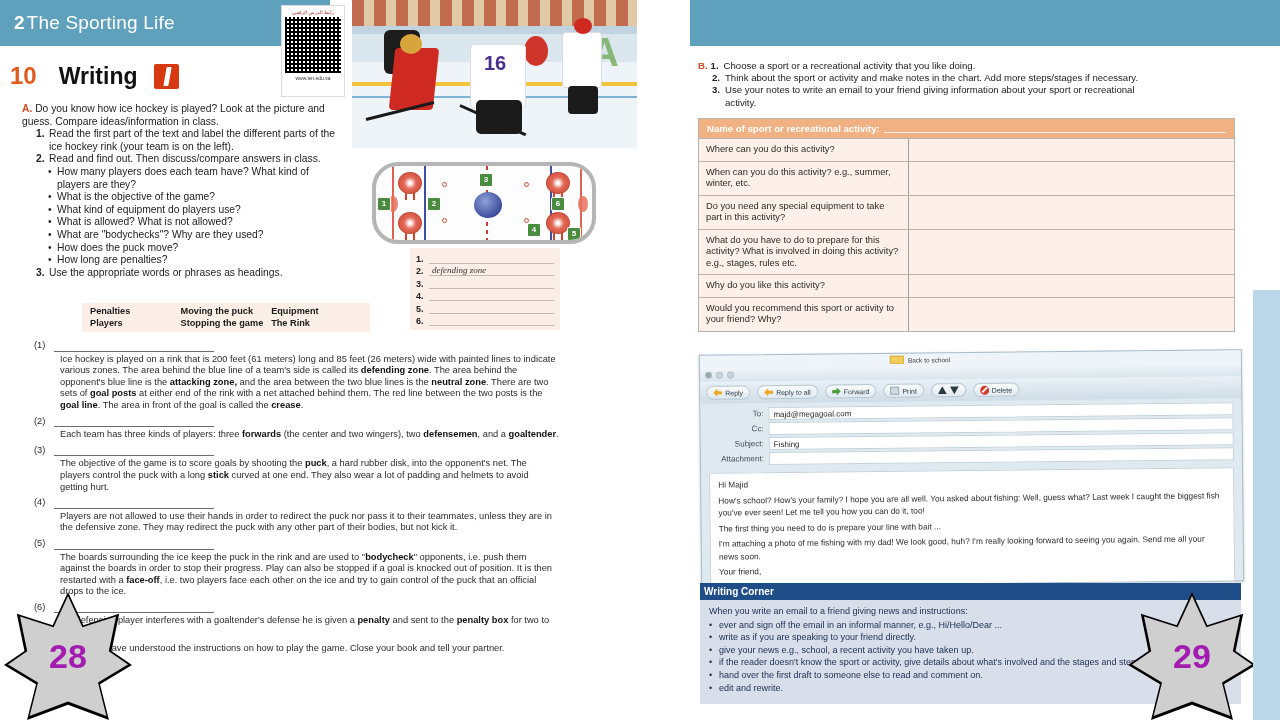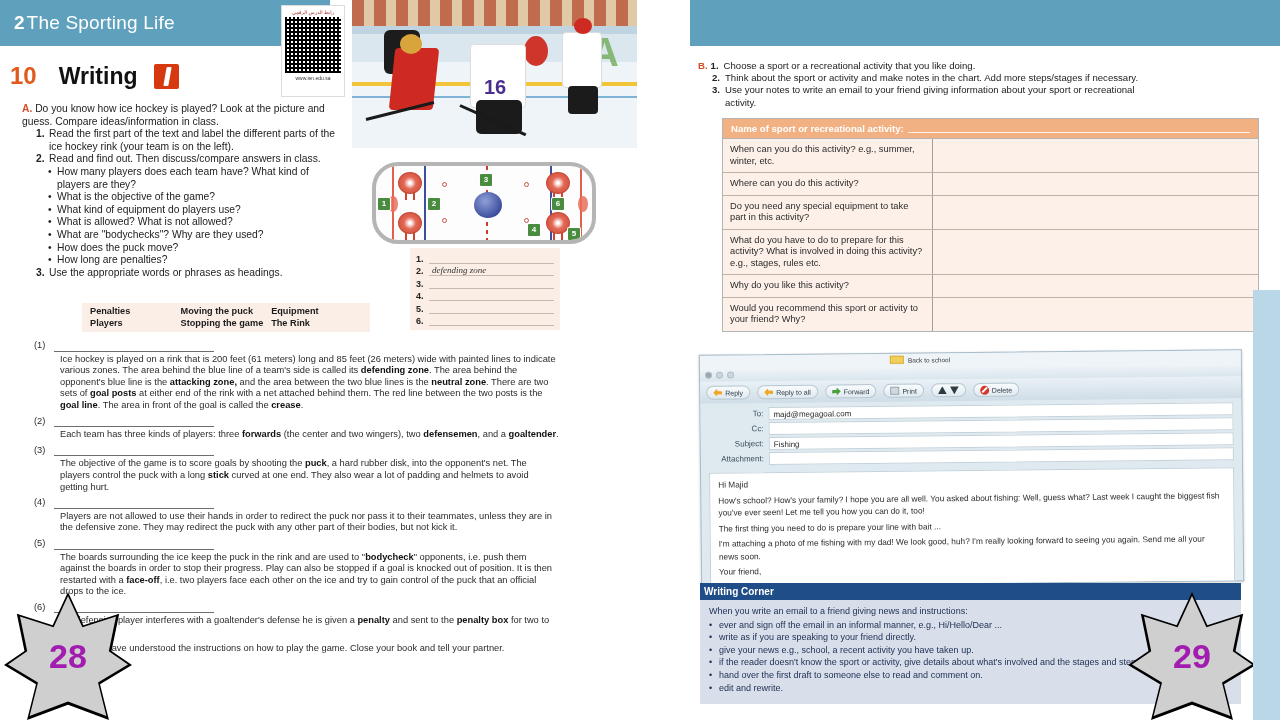--- a/index.html
+++ b/index.html
@@ -68,21 +68,21 @@
   .stand2 { position:absolute; top:26px; width:100%; height:8px; background:#bfd3e0;}
   .ice-line { position:absolute; width:100%; height:4px; background:#f2c43a; top:82px; }
   .ice-line2 { position:absolute; width:100%; height:2px; background:#7fb3d5; top:96px; }
   .logo-a { position:absolute; right:18px; top:30px; font-size:40px; font-weight:bold;
     color:#6ca84f; opacity:.75; font-family:"Liberation Sans",sans-serif;}
   .player { position:absolute; border-radius:4px; }
   .p1 { left:40px; top:48px; width:44px; height:62px; background:#cf2a22; transform:skewX(-6deg);}
   .p1h { left:48px; top:34px; width:22px; height:20px; background:#d8a43c; border-radius:50%;}
   .p1d { left:32px; top:30px; width:36px; height:44px; background:#1c1c1c; border-radius:6px;}
   .p2 { left:118px; top:44px; width:56px; height:64px; background:#ffffff; border:1px solid #ddd;}
-  .p2n { left:132px; top:52px; font-size:20px; font-weight:bold; color:#4b2f8f; position:absolute;margin-top:24px;}
+  .p2n { left:132px; top:52px; font-size:20px; font-weight:bold; color:#4b2f8f; position:absolute;}
   .p2d { left:124px; top:100px; width:46px; height:34px; background:#1b1b1b; border-radius:5px;}
   .p3 { left:172px; top:36px; width:24px; height:30px; background:#d0352b; border-radius:50%;}
   .p4 { left:210px; top:32px; width:40px; height:56px; background:#fff; border:1px solid #ddd;}
   .p4h { left:222px; top:18px; width:18px; height:16px; background:#cf2a22; border-radius:50%;}
   .p4d { left:216px; top:86px; width:30px; height:28px; background:#1b1b1b; border-radius:4px;}
   .stick { position:absolute; background:#1a1a1a; height:2px; transform-origin:left;}
 
   
   #rink-wrap { position:absolute; left:372px; top:162px; width:224px; height:82px; }
   #rink {
@@ -176,21 +176,21 @@
   #right-header-bar { position:absolute; left:0; top:0; width:590px; height:46px; background:#5fa0bd;}
 
   #ex-b { position:absolute; left:8px; top:60px; width:540px; font-size:9.6px; line-height:12.2px; color:#222;}
   #ex-b .blabel { color:#d4502a; font-weight:bold; margin-right:3px;}
   #ex-b .rowwrap { display:flex; }
   #ex-b .bcol { width:14px; flex:none;}
 
   
   #notes-chart {
     position:absolute; left:8px; top:118px; width:537px;
-    border:1px solid #b4b4b4; border-collapse:collapse; font-size:9.3px;margin-left:24px;
+    border:1px solid #b4b4b4; border-collapse:collapse; font-size:9.3px;
   }
   #notes-chart .hdr {
     background:#f2b183; color:#fff; font-weight:bold; font-size:9.6px;
     padding:4px 8px; display:flex; align-items:center; height:20px;
     border-bottom:1px solid #b4b4b4;
   }
   #notes-chart .hdr .rule { flex:1; border-bottom:1px solid #fff; height:9px; margin-left:4px; opacity:.85;}
   #notes-chart .trow { display:flex; border-bottom:1px solid #c0b0a6; background:#fdf0e8; }
   #notes-chart .trow:last-child { border-bottom:none; }
   #notes-chart .q { width:210px; padding:5px 7px; line-height:11.5px; color:#2b2b2b;
@@ -489,25 +489,25 @@
       <span style="display:block;width:420px;">Use your notes to write an email to your friend giving information about your sport or recreational activity.</span>
     </div>
   </div>
 
   <div id="notes-chart">
     <div class="hdr">
       <span>Name of sport or recreational activity:</span>
       <span class="rule"></span>
     </div>
     <div class="trow">
+      <div class="q">Where can you do this activity?</div>
+      <div class="a"></div>
+    </div>
+    <div class="trow">
       <div class="q">When can you do this activity? e.g., summer, winter, etc.</div>
-      <div class="a"></div>
-    </div>
-    <div class="trow">
-      <div class="q">Where can you do this activity?</div>
       <div class="a"></div>
     </div>
     <div class="trow">
       <div class="q">Do you need any special equipment to take part in this activity?</div>
       <div class="a"></div>
     </div>
     <div class="trow">
       <div class="q">What do you have to do to prepare for this activity? What is involved in doing this activity? e.g., stages, rules etc.</div>
       <div class="a"></div>
     </div>

